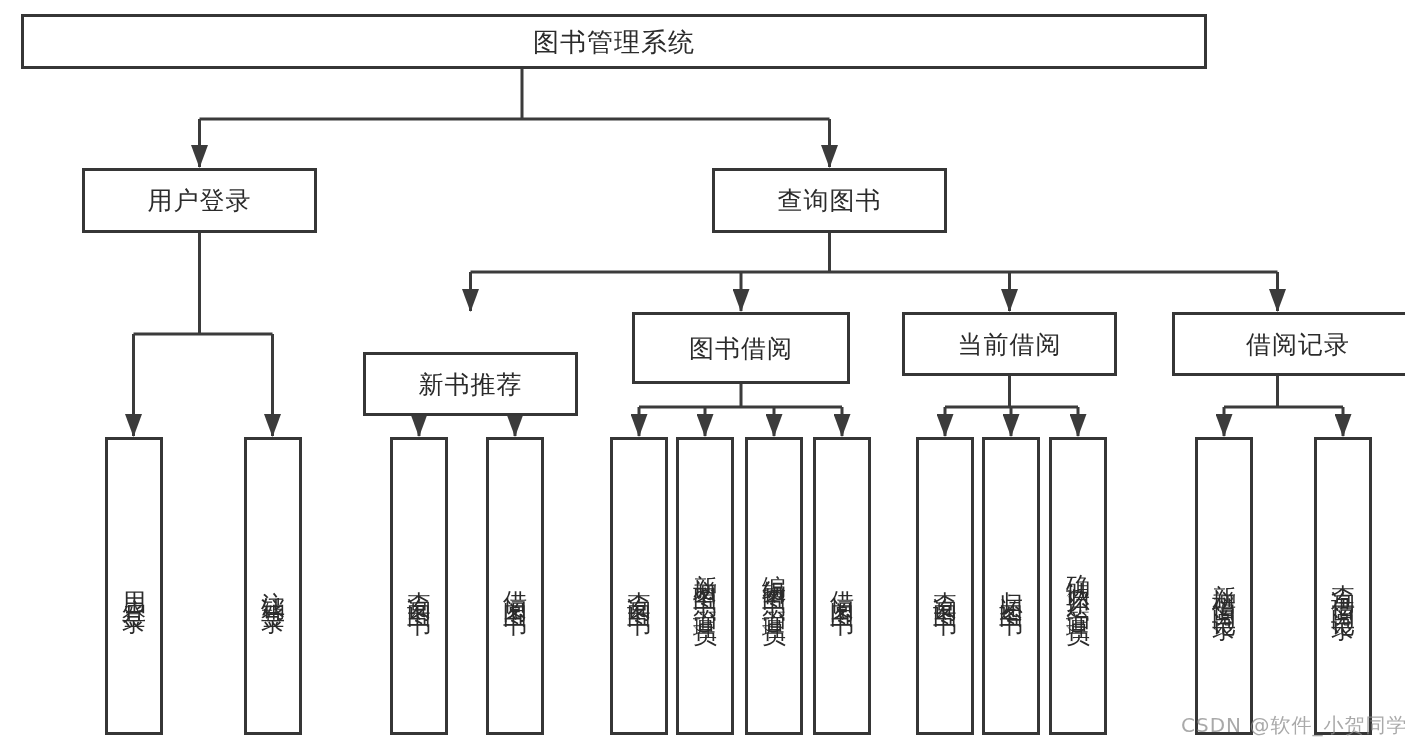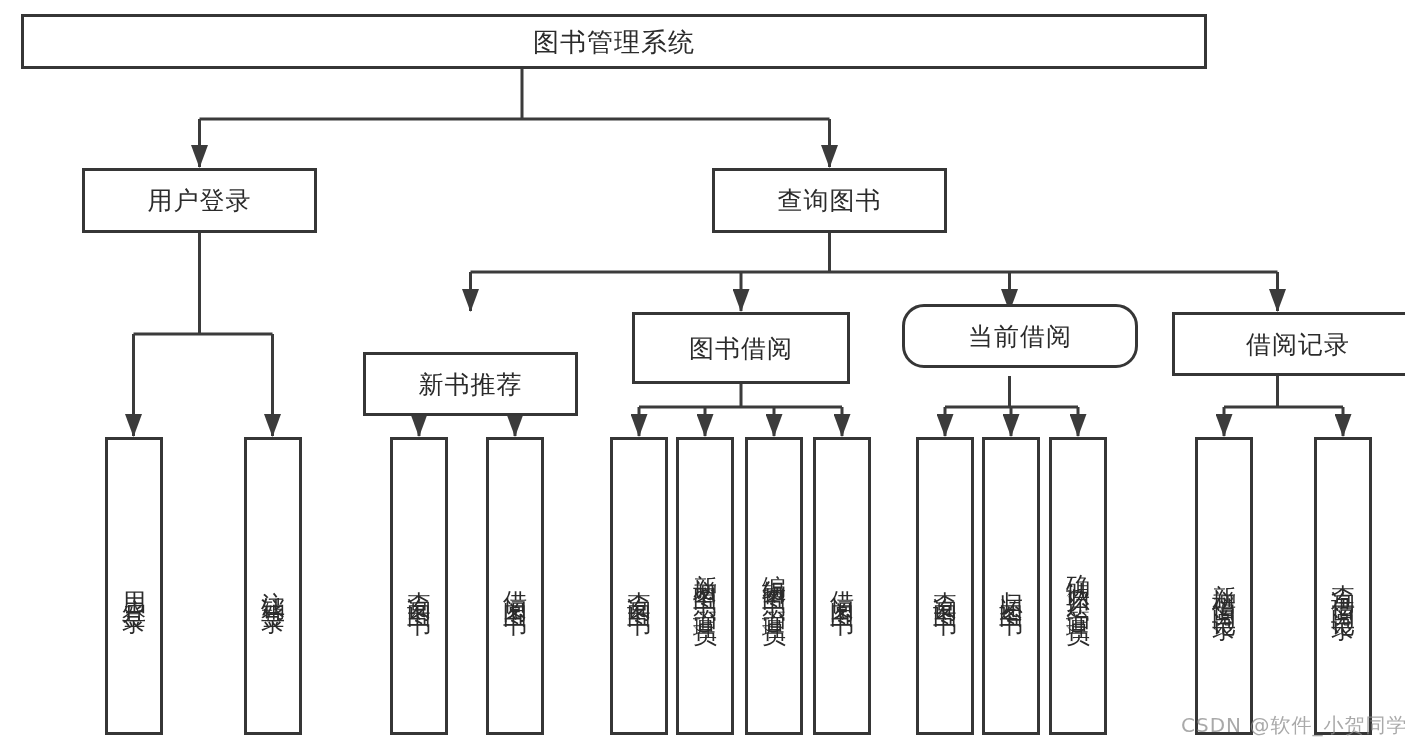--- a/index.html
+++ b/index.html
@@ -108,21 +108,21 @@
     </g>
   </svg>
 
   <div class="node h-node root-node" style="left:21px; top:14px; width:1186px; height:55px;">图书管理系统</div>
 
   <div class="node h-node" style="left:82px; top:168px; width:235px; height:65px;">用户登录</div>
   <div class="node h-node" style="left:712px; top:168px; width:235px; height:65px;">查询图书</div>
 
   <div class="node h-node" style="left:363px; top:312px; width:215px; height:64px;margin-top:40px;">新书推荐</div>
   <div class="node h-node" style="left:632px; top:312px; width:218px; height:72px;">图书借阅</div>
-  <div class="node h-node" style="left:902px; top:304px; width:236px; height:64px;border-radius:22px;">当前借阅</div>
+  <div class="node h-node" style="left:902px; top:312px; width:215px; height:64px;">当前借阅</div>
   <div class="node h-node" style="left:1172px; top:312px; width:252px; height:64px;font-family:Liberation Serif, serif;">借阅记录</div>
 
   <div class="node v-node" style="left:105px; top:437px; width:58px; height:298px;">用户登录</div>
   <div class="node v-node" style="left:244px; top:437px; width:58px; height:298px;">注销登录</div>
 
   <div class="node v-node" style="left:390px; top:437px; width:58px; height:298px;">查询图书</div>
   <div class="node v-node" style="left:486px; top:437px; width:58px; height:298px;">借阅图书</div>
 
   <div class="node v-node" style="left:610px; top:437px; width:58px; height:298px;">查询图书</div>
   <div class="node v-node" style="left:676px; top:437px; width:58px; height:298px;">新增图书（管理员）</div>

